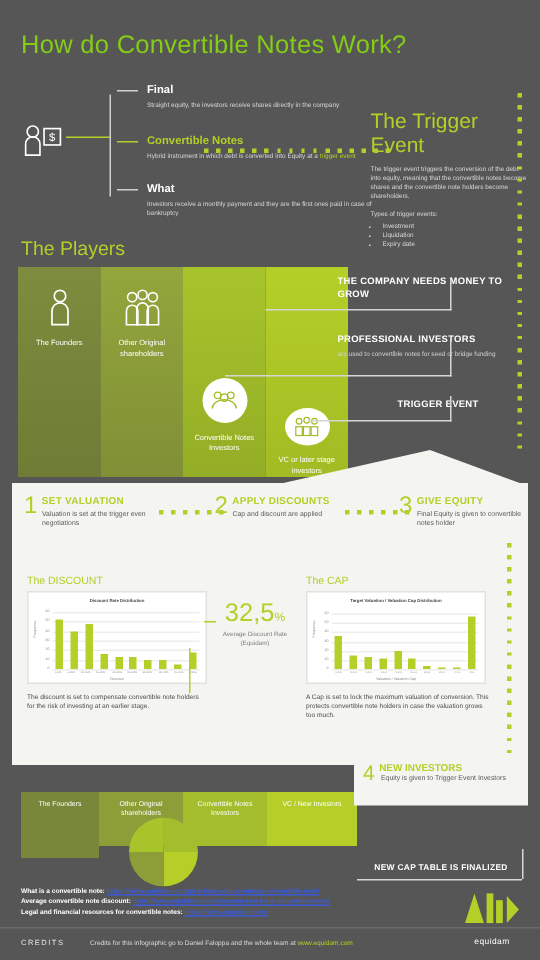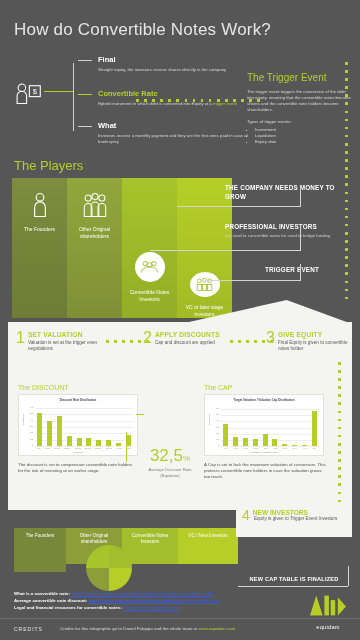--- a/index.html
+++ b/index.html
@@ -7,21 +7,21 @@
   body {
     font-family: "Liberation Sans", sans-serif;
     background: #565656;
     color: #ffffff;
     position: relative;
     overflow: hidden;
   }
   .page { position: relative; width: 360px; height: 640px; background: #565656; }
   .h1 {
     position: absolute; left: 14px; top: 20px;
-    font-size: 17px; font-weight: 400; color: #e5e5e5;
+    font-size: 17px; font-weight: 400; color: #84cc16;
     letter-spacing: .2px; white-space: nowrap;
   }
   .sec-title {
     font-size: 13px; color: #b5cf28; font-weight: 400;
   }
 
   
   .defs { position: absolute; left: 0; top: 55px; width: 360px; height: 90px; }
   .person-icon { position: absolute; left: 14px; top: 28px; width: 28px; height: 30px; }
   .defs-stem {
@@ -38,21 +38,21 @@
   .def-body { margin-left: 20px; font-size: 4.3px; line-height: 6px; color: #d8d8d8; margin-top: 2px; width: 150px; }
   .def-body a { color: #b5cf28; text-decoration: none; }
 
   
   .dot-row { position: absolute; display: flex; gap: 5.5px; }
   .dot { width: 2.6px; height: 2.6px; background: #b5cf28; }
   .dot-col { position: absolute; display: flex; flex-direction: column; gap: 5.5px; }
 
   
   .trigger-block { position: absolute; left: 247px; top: 72px; width: 104px; }
-  .trigger-block h3 { font-size: 10px; color: #b5cf28; font-weight: 400; margin-bottom: 6px; }
+  .trigger-block h3 { font-size: 14px; color: #b5cf28; font-weight: 400; margin-bottom: 6px; }
   .trigger-block p { font-size: 4.3px; line-height: 6px; color: #d8d8d8; }
   .trigger-block .tl { font-size: 4.3px; line-height: 6px; color: #d8d8d8; margin-top: 6px; }
   .trigger-block ul { margin: 2px 0 0 8px; }
   .trigger-block li { font-size: 4.3px; line-height: 6.2px; color: #d8d8d8; list-style: square; }
 
   
   .players-title { position: absolute; left: 14px; top: 158px; }
   .players { position: absolute; left: 0; top: 178px; width: 360px; height: 140px; }
   .col {
     position: absolute; top: 0; width: 55px; height: 140px;
@@ -157,21 +157,21 @@
     <div class="defs-stem"></div>
 
     <div class="def-row" style="top:0">
       <div class="def-dash"></div>
       <div class="def-head">Final</div>
       <div class="def-body">Straight equity, the investors receive shares directly in the company</div>
     </div>
 
     <div class="def-row" style="top:34px">
       <div class="def-dash on"></div>
-      <div class="def-head on">Convertible Rate</div>
+      <div class="def-head on">Convertible Notes</div>
       <div class="def-body"><span>Hybrid instrument in which debt is converted into Equity at a </span><a href="#">trigger event</a></div>
     </div>
 
     <div class="def-row" style="top:66px">
       <div class="def-dash"></div>
       <div class="def-head">What</div>
       <div class="def-body">Investors receive a monthly payment and they are the first ones paid in case of bankruptcy</div>
     </div>
 
     <div class="dot-row" style="left:136px; top:44px;">
@@ -406,21 +406,21 @@
             <div class="axis-lbl" style="transform: scale(0.75); white-space: nowrap;">35-40%</div>
             <div class="axis-lbl" style="transform: scale(0.75); white-space: nowrap;">40-45%</div>
             <div class="axis-lbl" style="transform: scale(0.75); white-space: nowrap;">45%+</div>
           </div>
         </div>
       <div style="position:absolute; left:3px; top:30px; font-size:2.4px; color:#8a8a8a; transform:rotate(-90deg); transform-origin:left top;">Frequency</div>
       <div style="position:absolute; left:0; right:0; bottom:1px; text-align:center; font-size:2.4px; color:#8a8a8a;">Discount</div>
     </div>
     <div class="explain" style="position:absolute; left:10px; top:140px; width:120px;">The discount is set to compensate convertible note holders for the risk of investing at an earlier stage.</div>
 
-    <div style="position:absolute; left:133px; top:78px; width:58px; text-align:center;margin-top:47px;">
+    <div style="position:absolute; left:133px; top:78px; width:58px; text-align:center;">
       <div class="big-pct"><span style="font-size:17px;">32,5</span><span>%</span></div>
       <div class="pct-sub">Average Discount Rate (Equidam)</div>
     </div>
     <div style="position:absolute; left:128px; top:92px; width:8px; height:1px; background:#b5cf28;"></div>
     <div style="position:absolute; left:118px; top:110px; width:1px; height:30px; background:#b5cf28;"></div>
 
     <div class="chart-title" style="position:absolute; left:196px; top:62px;">The CAP</div>
     <div class="chart-box" style="position:absolute; left:196px; top:72px; width:120px; height:62px;">
       <div class="chart-head">Target Valuation / Valuation Cap Distribution</div>
       <div class="plot" id="plot-cap" style="position:absolute; left:16px; top:14px; width:98px; height:37px;">

